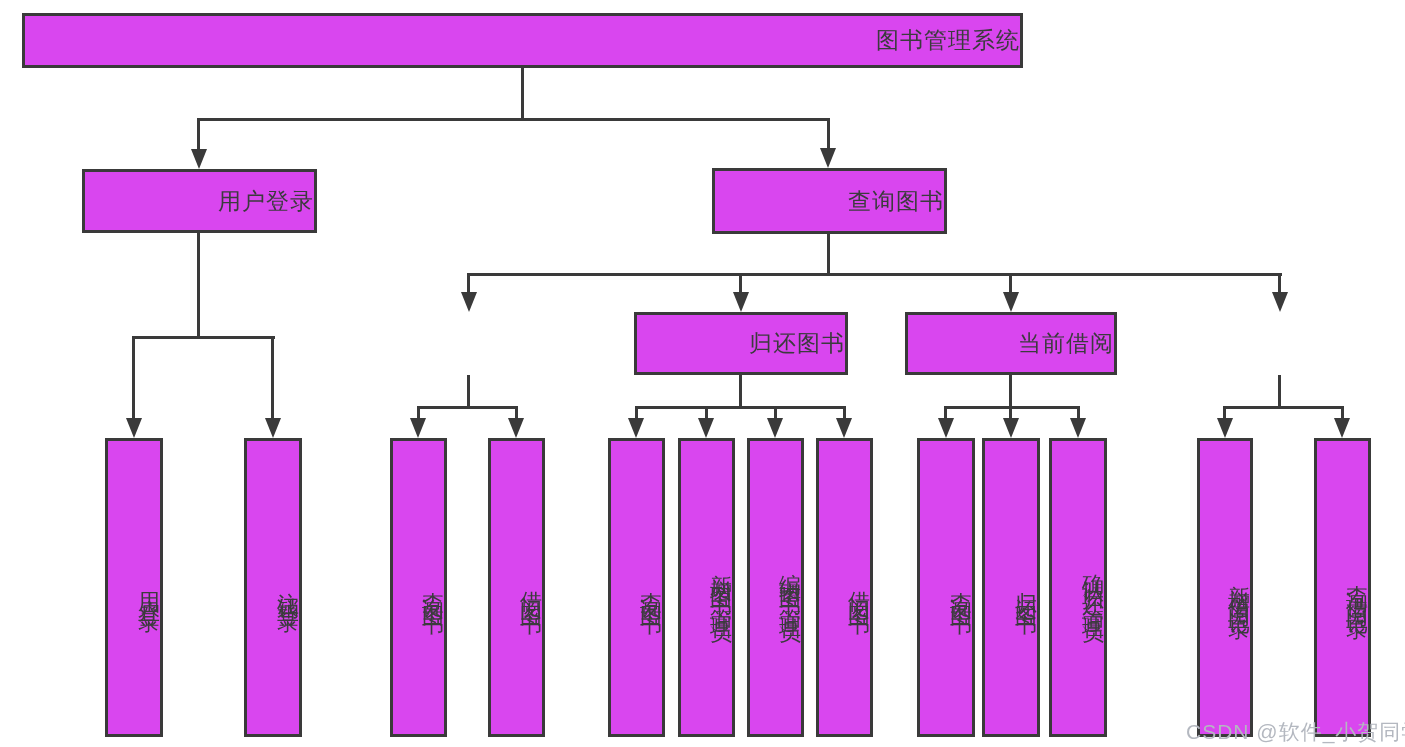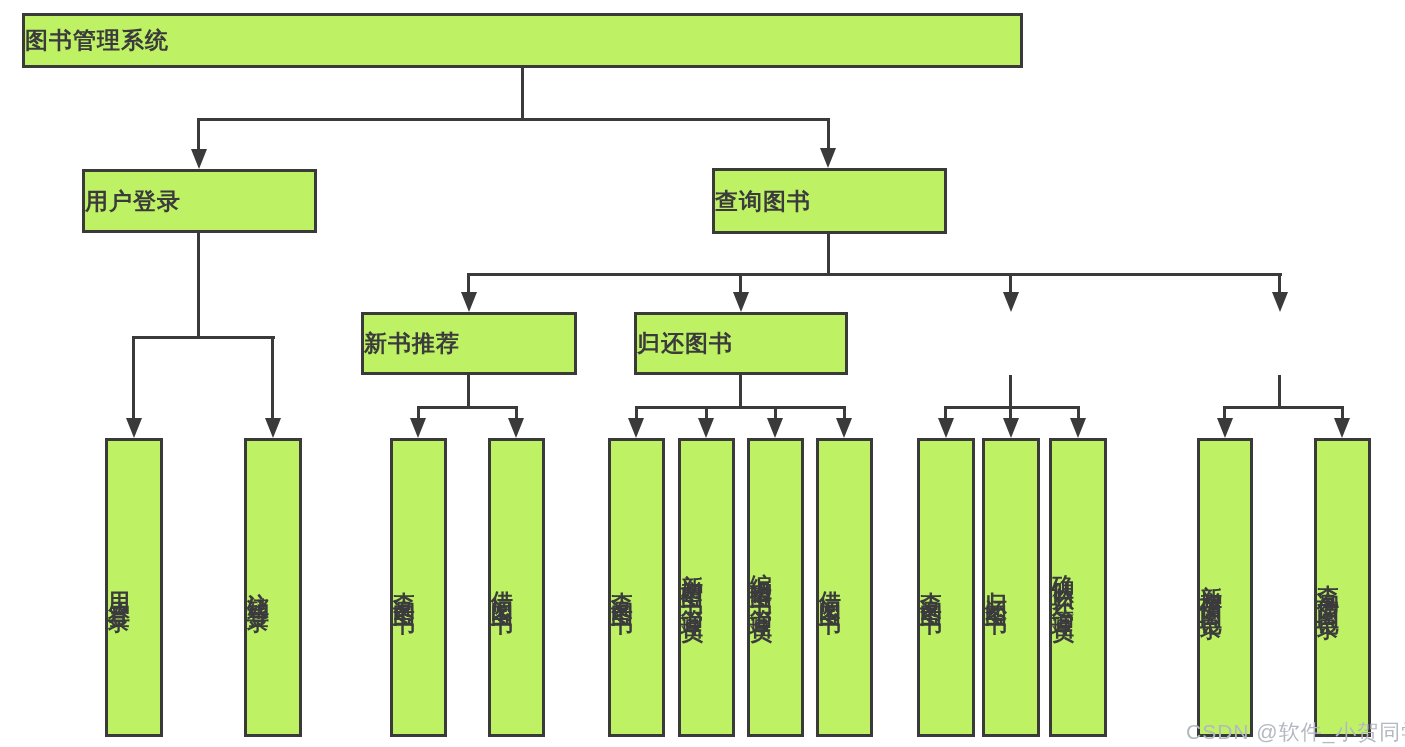--- a/index.html
+++ b/index.html
@@ -1,22 +1,22 @@
 <!DOCTYPE html>
 <html><head>
 <meta charset="utf-8">
 <style>
   html,body{margin:0;padding:0;background:#ffffff;}
   .canvas{
     position:relative;width:1405px;height:747px;background:#ffffff;overflow:hidden;
     font-family:"Liberation Sans","DejaVu Sans",sans-serif;
   }
   .box{
-    position:absolute;background:#bef264;border:3px solid #3a3a3a;box-sizing:border-box;
-    display:flex;align-items:center;justify-content:flex-start;color:#3b3b3d;font-weight:bold;
+    position:absolute;background:#d946ef;border:3px solid #3a3a3a;box-sizing:border-box;
+    display:flex;align-items:center;justify-content:flex-end;color:#3b3b3d;
   }
   .box .htext{font-size:23px;letter-spacing:1px;white-space:nowrap;}
   .box .vtext{
     writing-mode:vertical-rl;text-orientation:mixed;
     font-size:22px;letter-spacing:7px;line-height:1;white-space:nowrap;
   }
   .vline{position:absolute;width:3px;background:#3a3a3a;}
   .hline{position:absolute;height:3px;background:#3a3a3a;}
   .arrow{
     position:absolute;width:0;height:0;
@@ -37,25 +37,25 @@
     <span class="htext">图书管理系统</span>
   </div>
 
   <div class="box" style="left:82px;top:169px;width:235px;height:64px">
     <span class="htext">用户登录</span>
   </div>
   <div class="box" style="left:712px;top:168px;width:235px;height:66px">
     <span class="htext">查询图书</span>
   </div>
 
-  <div class="box" style="left:361px;top:312px;width:216px;height:63px">
-    <span class="htext">新书推荐</span>
-  </div>
   <div class="box" style="left:634px;top:312px;width:214px;height:63px">
     <span class="htext">归还图书</span>
+  </div>
+  <div class="box" style="left:905px;top:312px;width:212px;height:63px">
+    <span class="htext">当前借阅</span>
   </div>
 
   <div class="box" style="left:105px;top:438px;width:58px;height:299px">
     <span class="vtext">用户登录</span>
   </div>
   <div class="box" style="left:244px;top:438px;width:58px;height:299px">
     <span class="vtext">注销登录</span>
   </div>
 
   <div class="box" style="left:390px;top:438px;width:57px;height:299px">

